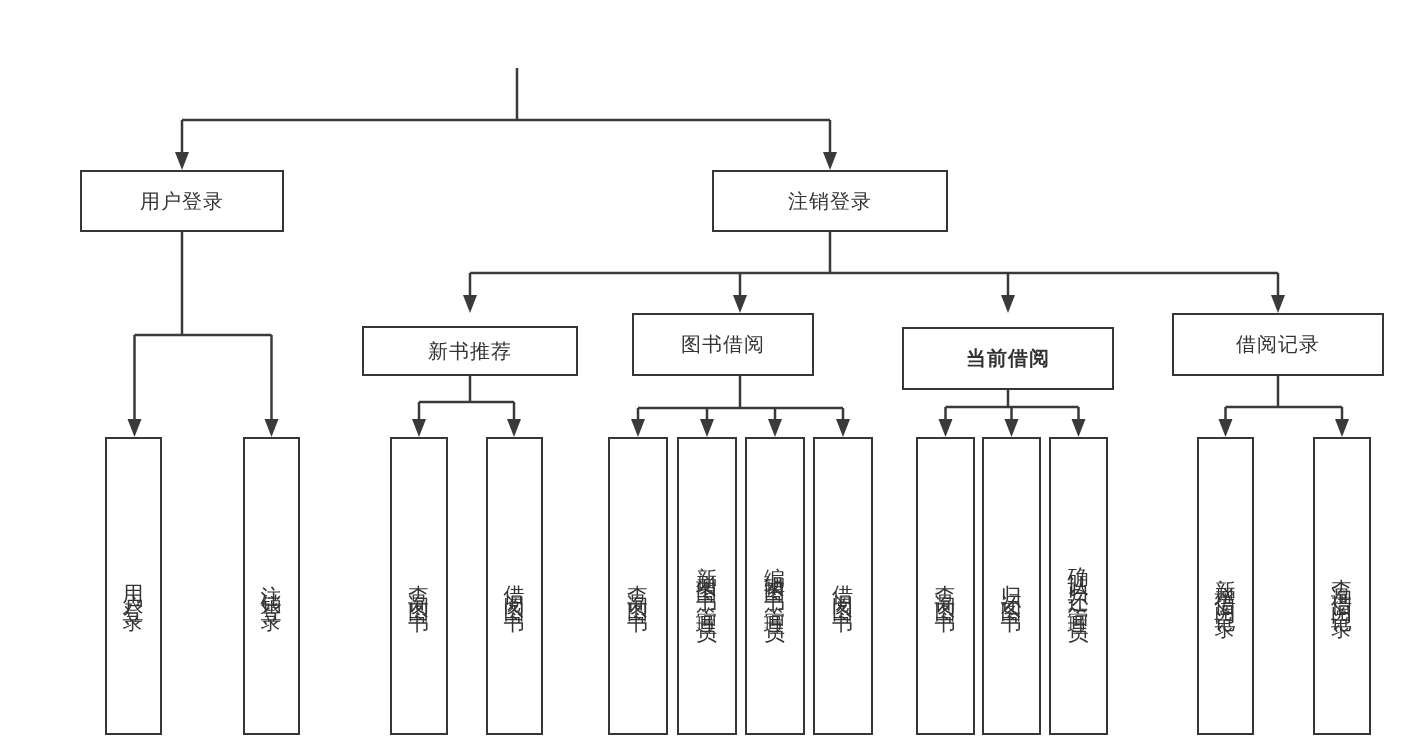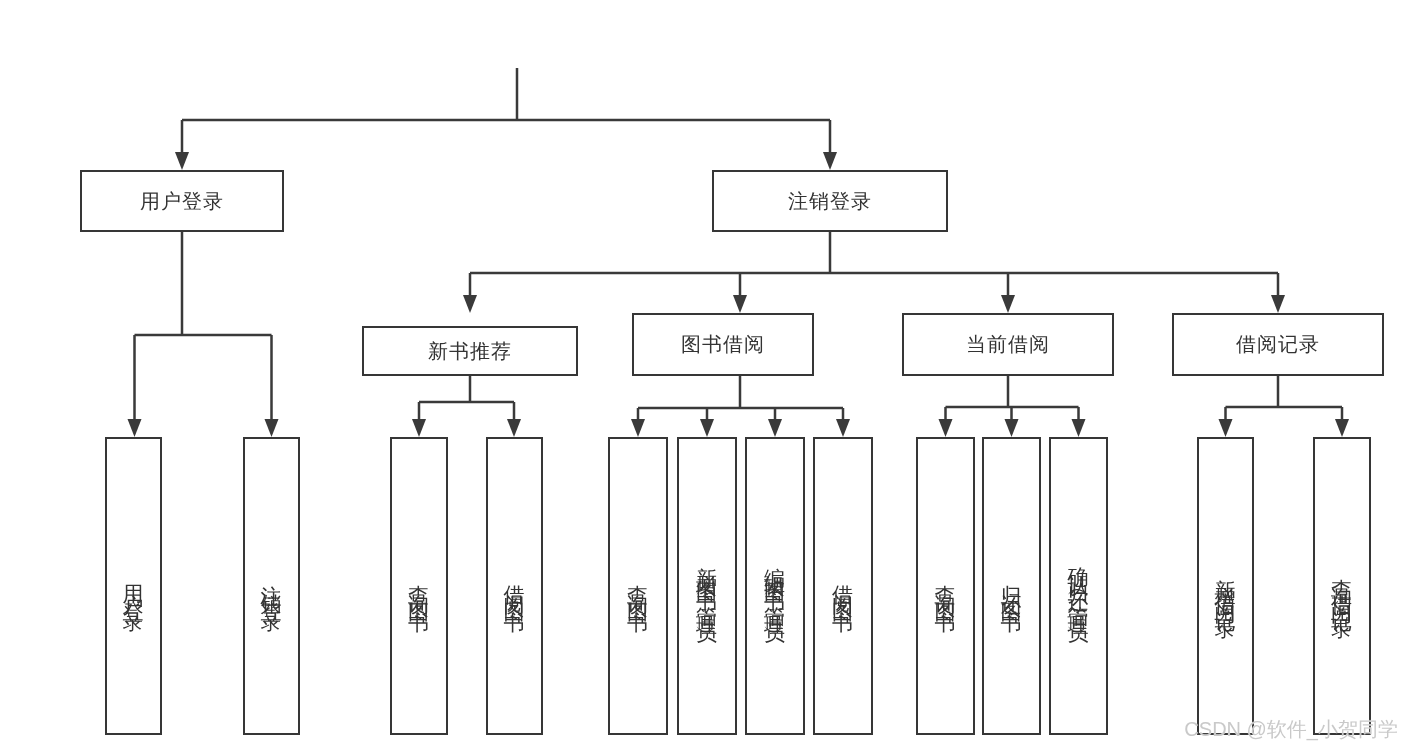--- a/index.html
+++ b/index.html
@@ -92,36 +92,35 @@
       <polygon points="1335,419 1349,419 1342,437"></polygon>
     </g>
   </svg>
 
 
   <div class="box h-box" style="left:80px; top:170px; width:204px; height:62px;">用户登录</div>
   <div class="box h-box" style="left:712px; top:170px; width:236px; height:62px;">注销登录</div>
 
   <div class="box h-box" style="left:362px; top:326px; width:216px; height:50px;">新书推荐</div>
   <div class="box h-box" style="left:632px; top:313px; width:182px; height:63px;">图书借阅</div>
-  <div class="box h-box" style="left:902px; top:313px; width:212px; height:63px;">当前借阅</div>
+  <div class="box h-box" style="left:902px; top:327px; width:212px; height:63px;font-weight:bold;">当前借阅</div>
   <div class="box h-box" style="left:1172px; top:313px; width:212px; height:63px;">借阅记录</div>
 
   <div class="box v-box" style="left:105px; top:437px; width:57px; height:298px;">用户登录</div>
   <div class="box v-box" style="left:243px; top:437px; width:57px; height:298px;">注销登录</div>
 
   <div class="box v-box" style="left:390px; top:437px; width:58px; height:298px;">查询图书</div>
   <div class="box v-box" style="left:486px; top:437px; width:57px; height:298px;">借阅图书</div>
 
   <div class="box v-box" style="left:608px; top:437px; width:60px; height:298px;">查询图书</div>
   <div class="box v-box dense" style="left:677px; top:437px; width:60px; height:298px;">新增图书（管理员）</div>
   <div class="box v-box dense" style="left:745px; top:437px; width:60px; height:298px;">编辑图书（管理员）</div>
   <div class="box v-box" style="left:813px; top:437px; width:60px; height:298px;">借阅图书</div>
 
   <div class="box v-box" style="left:916px; top:437px; width:59px; height:298px;">查询图书</div>
   <div class="box v-box" style="left:982px; top:437px; width:59px; height:298px;">归还图书</div>
   <div class="box v-box dense" style="left:1049px; top:437px; width:59px; height:298px;">确认归还（管理员）</div>
 
   <div class="box v-box dense" style="left:1197px; top:437px; width:57px; height:298px;">新增借阅记录</div>
   <div class="box v-box dense" style="left:1313px; top:437px; width:58px; height:298px;">查询借阅记录</div>
 
-  <div id="watermark">CSDN @软件_小贺同学</div>
 
 </div>
 
 </body></html>

